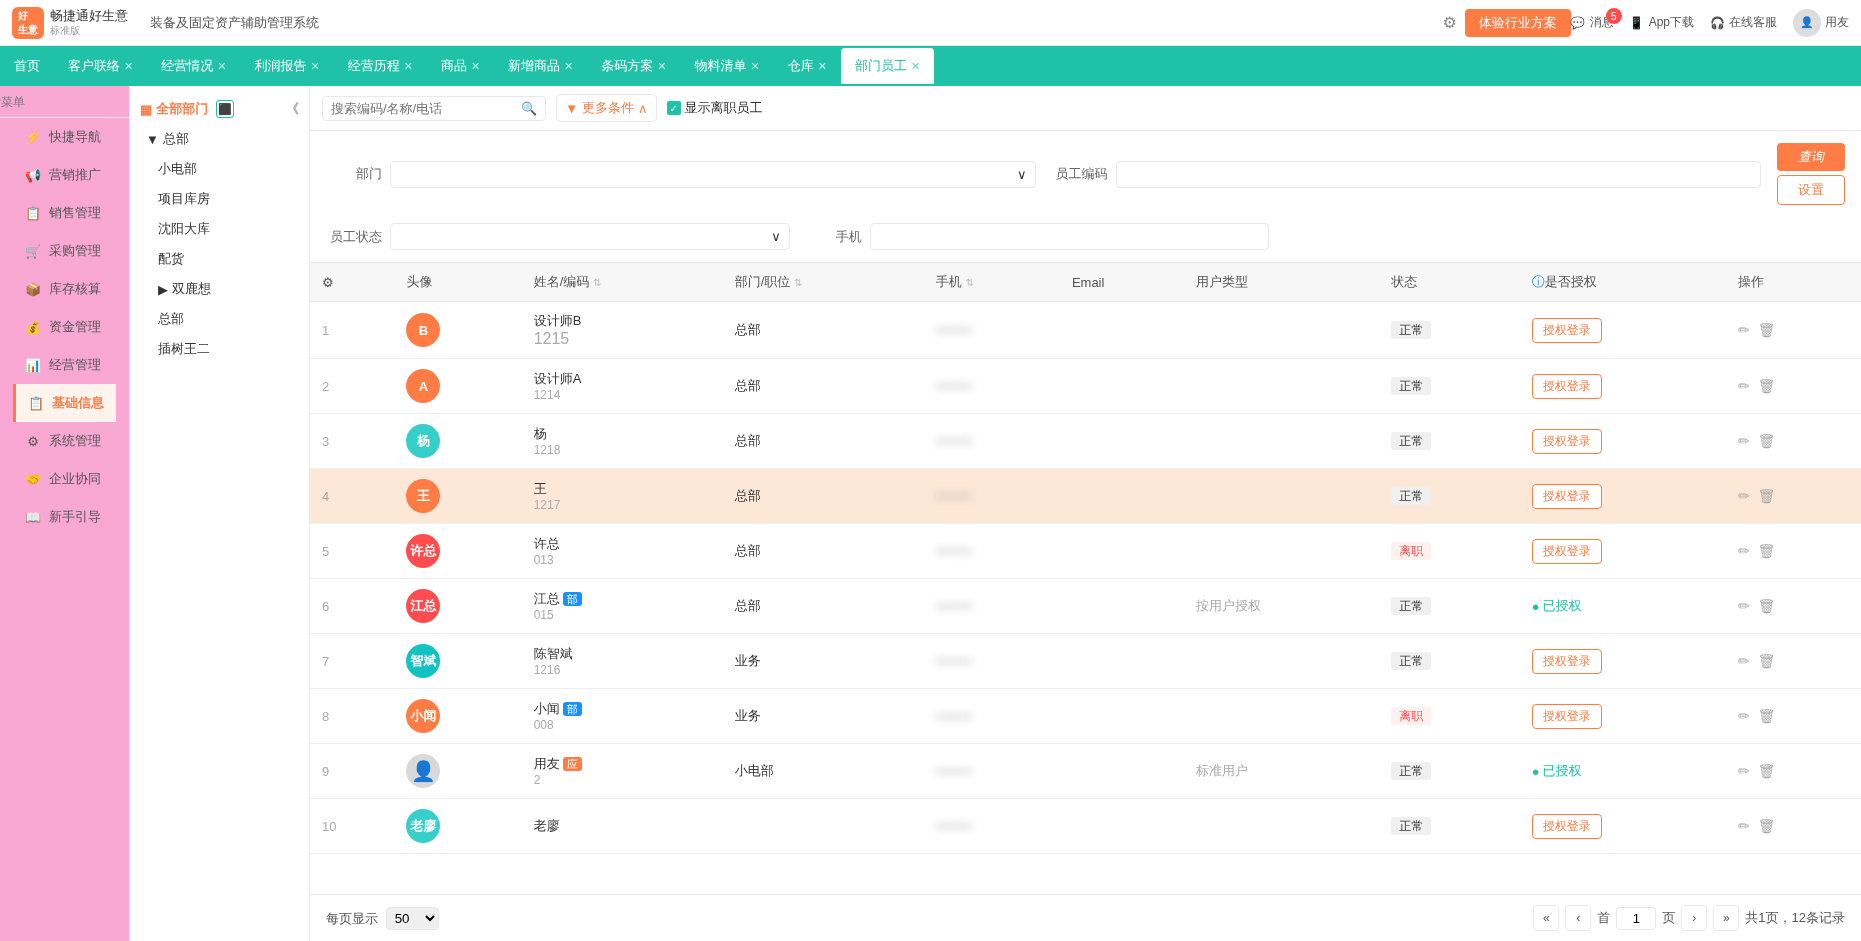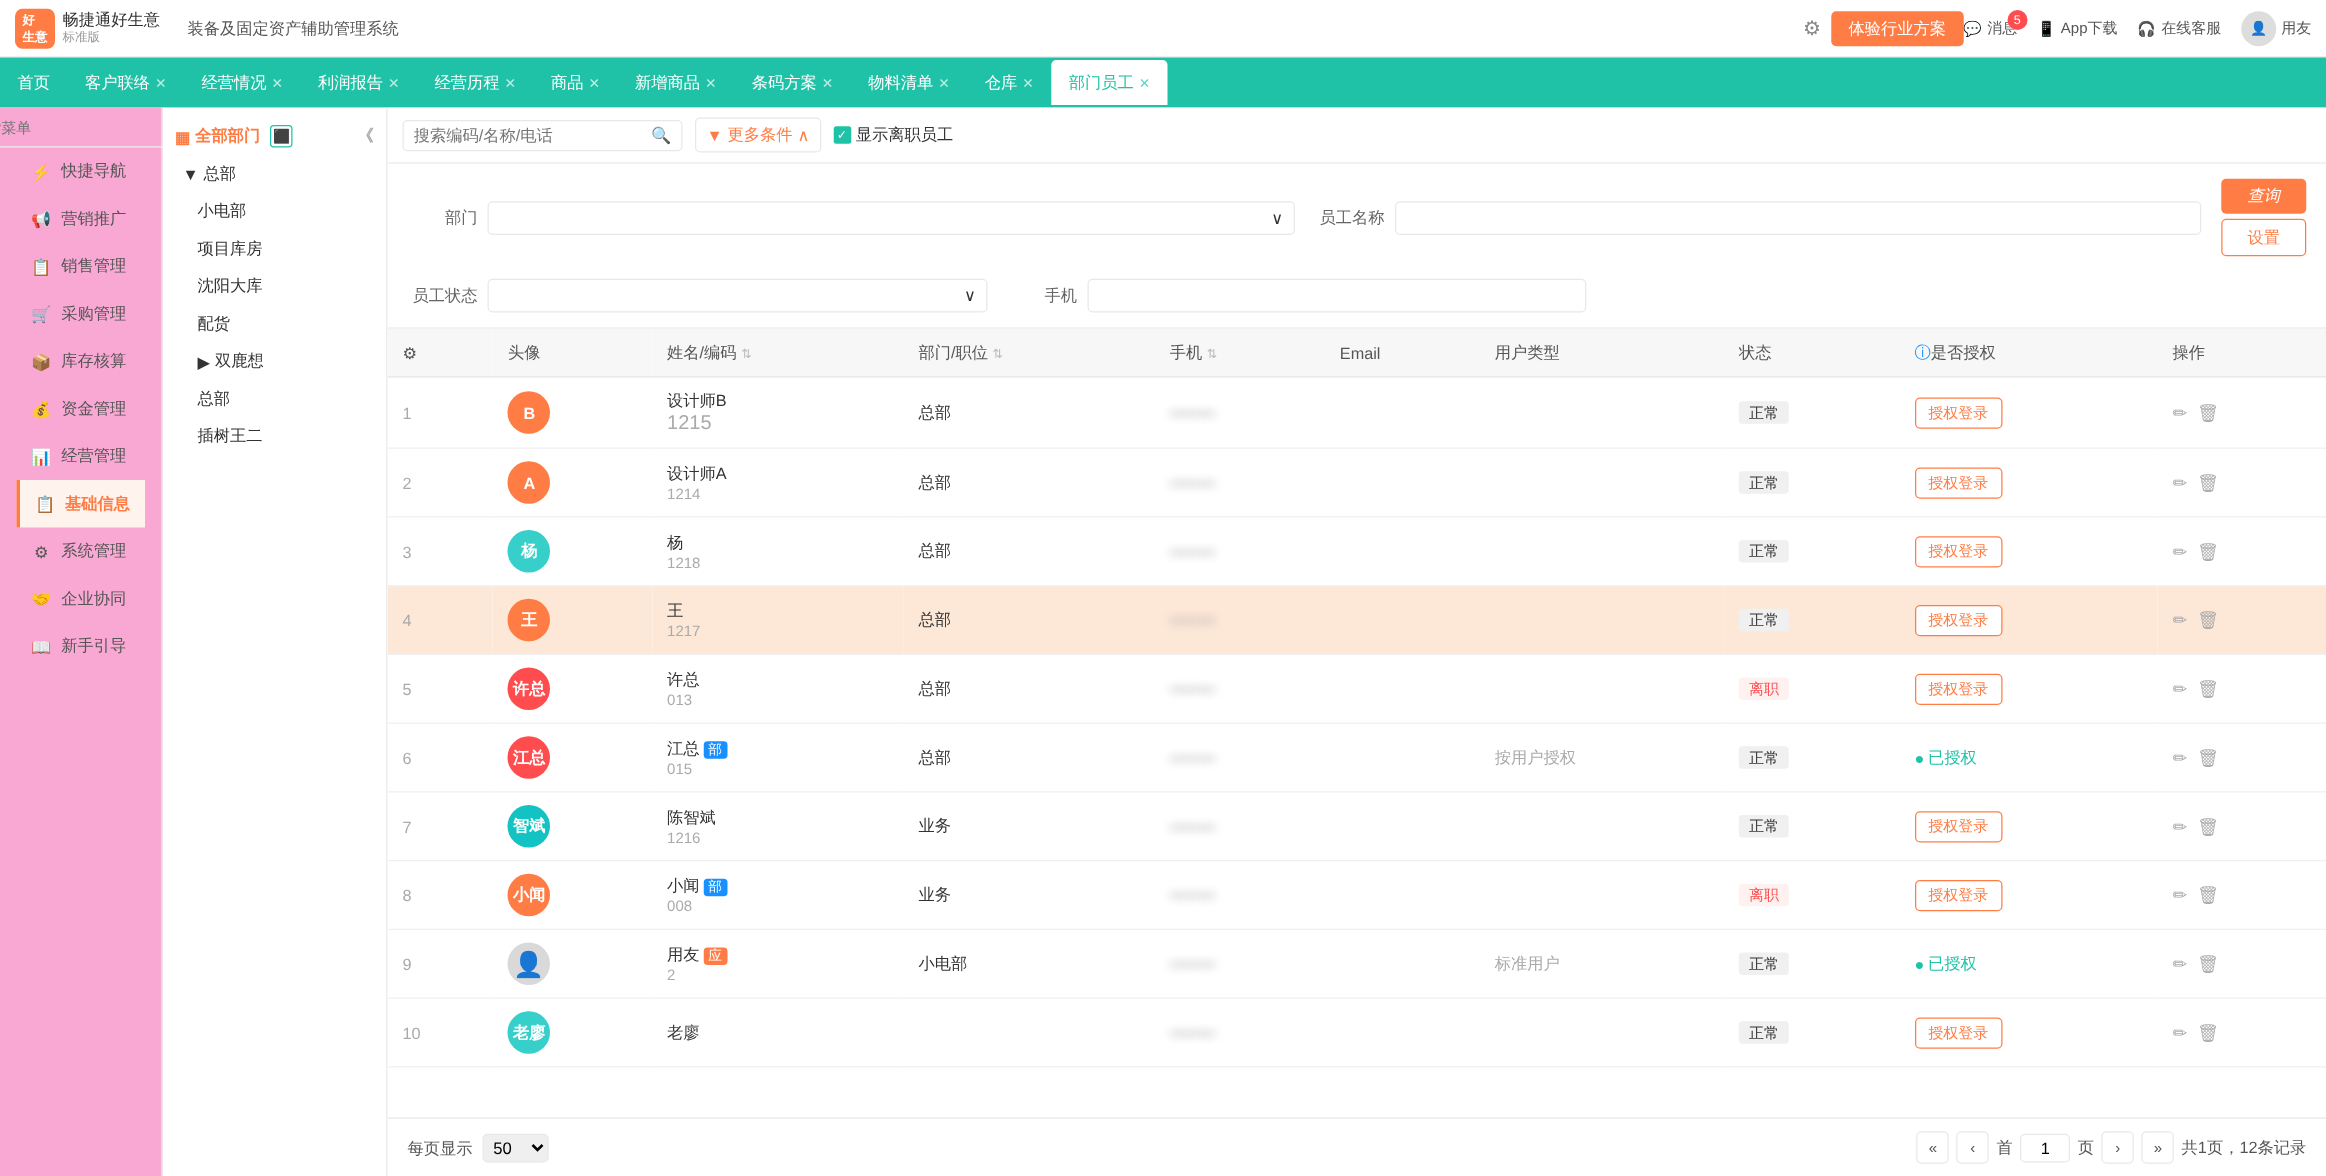--- a/index.html
+++ b/index.html
@@ -246,21 +246,21 @@
       <div class="filter-form" style="background:#fff; padding:12px 16px; border-bottom:1px solid #e8e8e8;">
         <div class="filter-row">
           <div class="filter-field">
             <span class="filter-label">部门</span>
             <div class="filter-select" style="flex:2;">
               <span></span>
               <span>∨</span>
             </div>
           </div>
           <div class="filter-field">
-            <span class="filter-label">员工名称</span>
+            <span class="filter-label">员工编码</span>
             <input class="filter-input" style="flex: 2 1 0%;">
           </div>
           <div class="filter-actions">
             <button class="btn-query">查询</button>
             <button class="btn-set">设置</button>
           </div>
         </div>
         <div class="filter-row" style="margin-top:8px;">
           <div class="filter-field">
             <span class="filter-label">员工状态</span>

